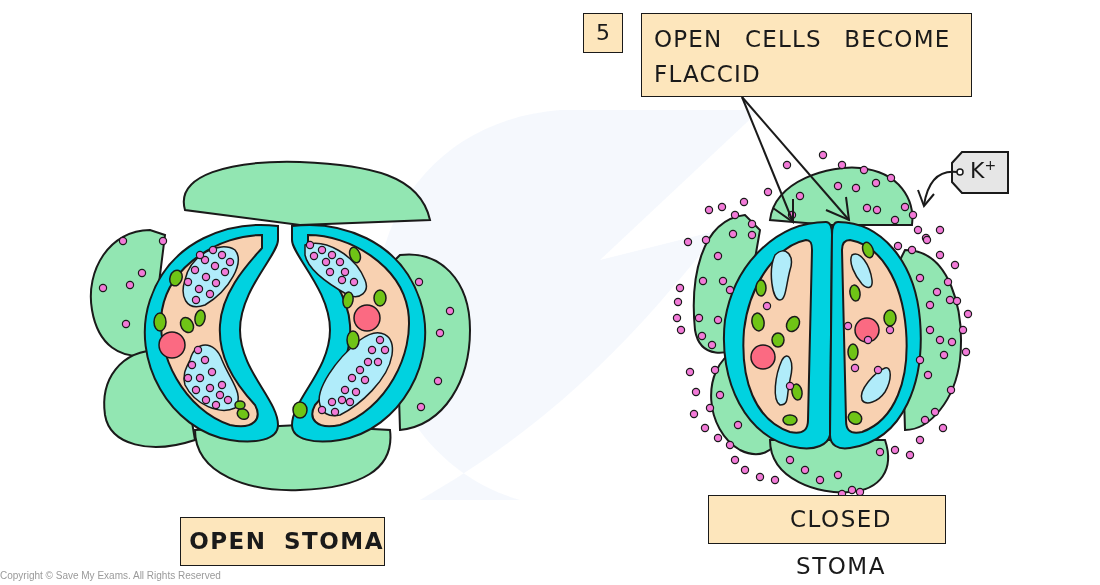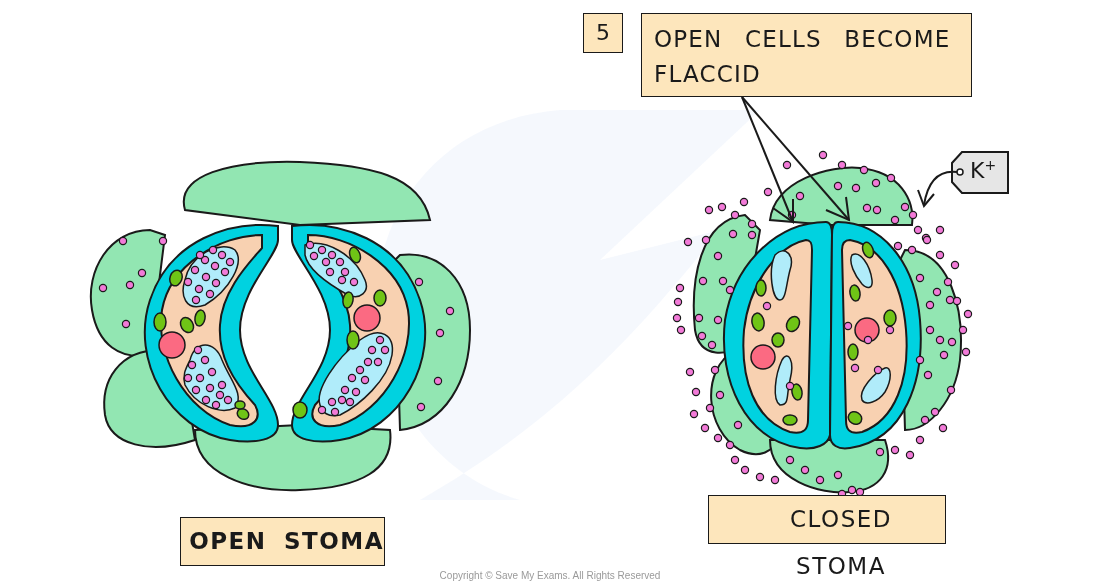--- a/index.html
+++ b/index.html
@@ -6,21 +6,21 @@
     body { width: 1100px; height: 585px; position: relative; overflow: hidden; font-family: "DejaVu Sans", sans-serif; }
     #diagram { position: absolute; left: 0; top: 0; width: 1100px; height: 585px; }
     .label-box {
       position: absolute; background: #fde6bc; border: 1.5px solid #1a1a1a;
       color: #1a1a1a; font-family: "DejaVu Sans", sans-serif; box-sizing: border-box;
     }
     #step-box { left: 583px; top: 13px; width: 40px; height: 40px; font-size: 22px; text-align: center; line-height: 38px; }
     #callout-box { left: 641px; top: 13px; width: 331px; height: 84px; font-size: 23px; letter-spacing: 1.2px; padding: 8px 12px; line-height: 35px; word-spacing: 14px; }
     #open-label { left: 180px; top: 517px; width: 205px; height: 49px; font-size: 23px; letter-spacing: 1.5px; text-align: right; line-height: 47px; word-spacing: 8px; font-weight: bold; }
     #closed-label { left: 708px; top: 495px; width: 238px; height: 49px; font-size: 23px; letter-spacing: 1.5px; text-align: center; line-height: 47px; word-spacing: 8px; padding-left: 28px; }
-    #copyright { position: absolute; left: 0; width: 1100px; top: 570px; text-align: center; font-size: 10px; color: #9a9a9a; font-family: "Liberation Sans", sans-serif; }
+    #copyright { position: absolute; left: 0; width: 1100px; top: 570px; font-size: 10px; color: #9a9a9a; font-family: "Liberation Sans", sans-serif; }
     #ion-tag-text { position: absolute; left: 970px; top: 157px; font-size: 22px; color: #1a1a1a; font-family: "DejaVu Sans", sans-serif; }
     #ion-tag-text sup { font-size: 14px; }
   </style>
 </head>
 <body>
 
 <svg id="diagram" viewBox="0 0 1100 585" xmlns="http://www.w3.org/2000/svg">
 
   <g opacity="0.05" fill="#3a7bd5">
     <path d="M560 110 C 430 120, 360 230, 380 340 C 395 420, 450 480, 520 500 L 420 500 C 560 420, 640 330, 720 230 L 600 260 L 760 110 Z"></path>

